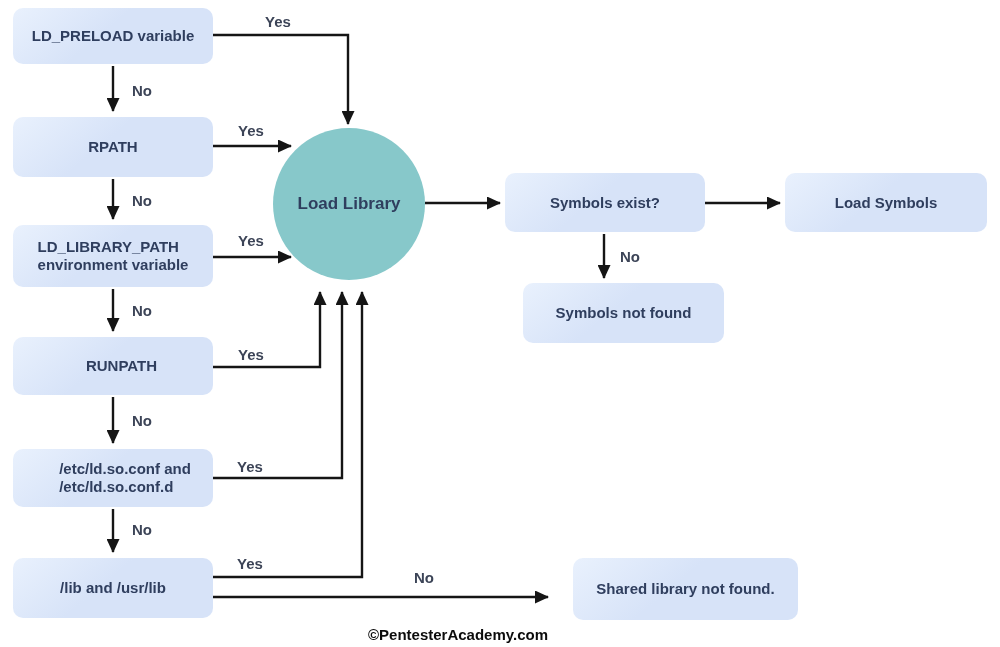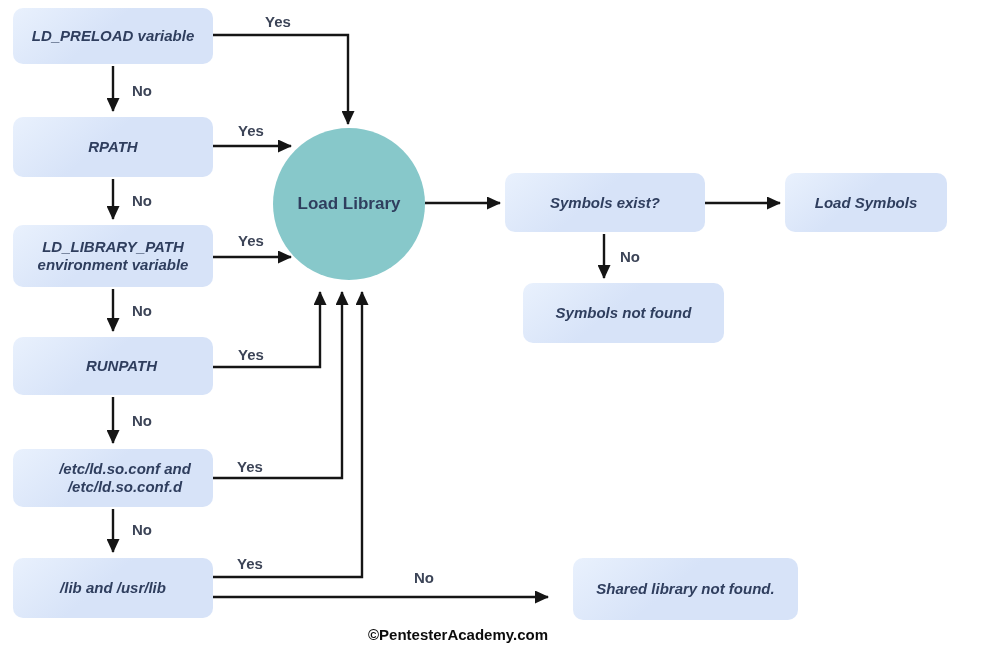--- a/index.html
+++ b/index.html
@@ -23,25 +23,23 @@
     position: absolute;
     background: linear-gradient(140deg, #e9f1fd 0%, #d7e3f8 45%, #d7e3f8 100%);
     border-radius: 10px;
     color: #2f3e5e;
     font-weight: bold;
     font-size: 15px;
     line-height: 18px;
     display: flex;
     align-items: center;
     justify-content: center;
-    text-align: center;
     white-space: pre-line;
     box-sizing: border-box;
     padding: 4px 8px;
-    font-style: italic;
   }
   .circle-node {
     position: absolute;
     left: 273px; top: 128px;
     width: 152px; height: 152px;
     border-radius: 50%;
     background: #87c8ca;
     color: #2f3e5e;
     font-weight: bold;
     font-size: 17px;
@@ -66,21 +64,21 @@
     font-size: 15px;
   }
   
   #node-ld-preload        { left: 13px;  top: 8px;   width: 200px; height: 56px; }
   #node-rpath             { left: 13px;  top: 117px; width: 200px; height: 60px; }
   #node-ld-library-path   { left: 13px;  top: 225px; width: 200px; height: 62px; }
   #node-runpath           { left: 13px;  top: 337px; width: 200px; height: 58px; padding-left: 25px; }
   #node-etc-ld-so-conf    { left: 13px;  top: 449px; width: 200px; height: 58px; padding-left: 32px; }
   #node-lib-usr-lib       { left: 13px;  top: 558px; width: 200px; height: 60px; }
   #node-symbols-exist     { left: 505px; top: 173px; width: 200px; height: 59px; }
-  #node-load-symbols      { left: 785px; top: 173px; width: 162px; height: 59px; }
+  #node-load-symbols      { left: 785px; top: 173px; width: 202px; height: 59px; }
   #node-symbols-not-found { left: 523px; top: 283px; width: 201px; height: 60px; }
   #node-shared-lib-nf     { left: 553px; top: 558px; width: 225px; height: 62px; margin-left: 20px; }
   
   #lbl-yes-preload { left: 265px; top: 13px; }
   #lbl-no-preload  { left: 132px; top: 82px; }
   #lbl-yes-rpath   { left: 238px; top: 122px; }
   #lbl-no-rpath    { left: 132px; top: 192px; }
   #lbl-yes-ldlp    { left: 238px; top: 232px; }
   #lbl-no-ldlp     { left: 132px; top: 302px; }
   #lbl-yes-runpath { left: 238px; top: 346px; }

